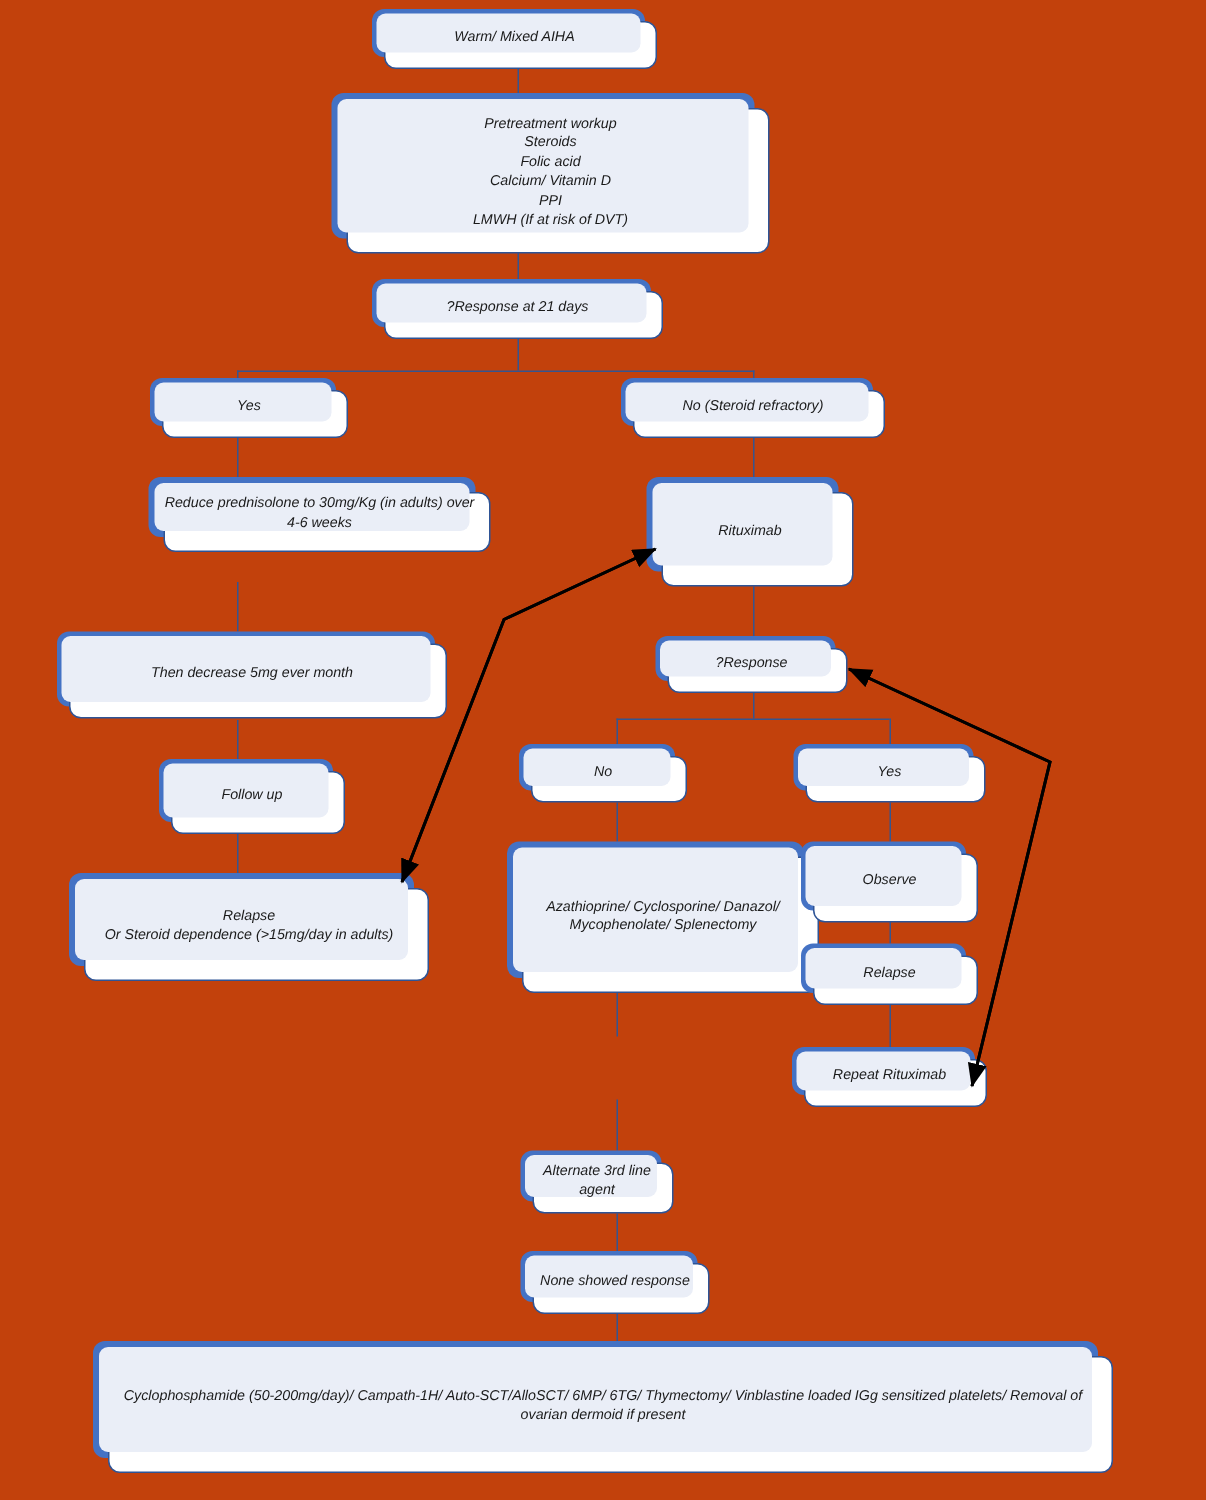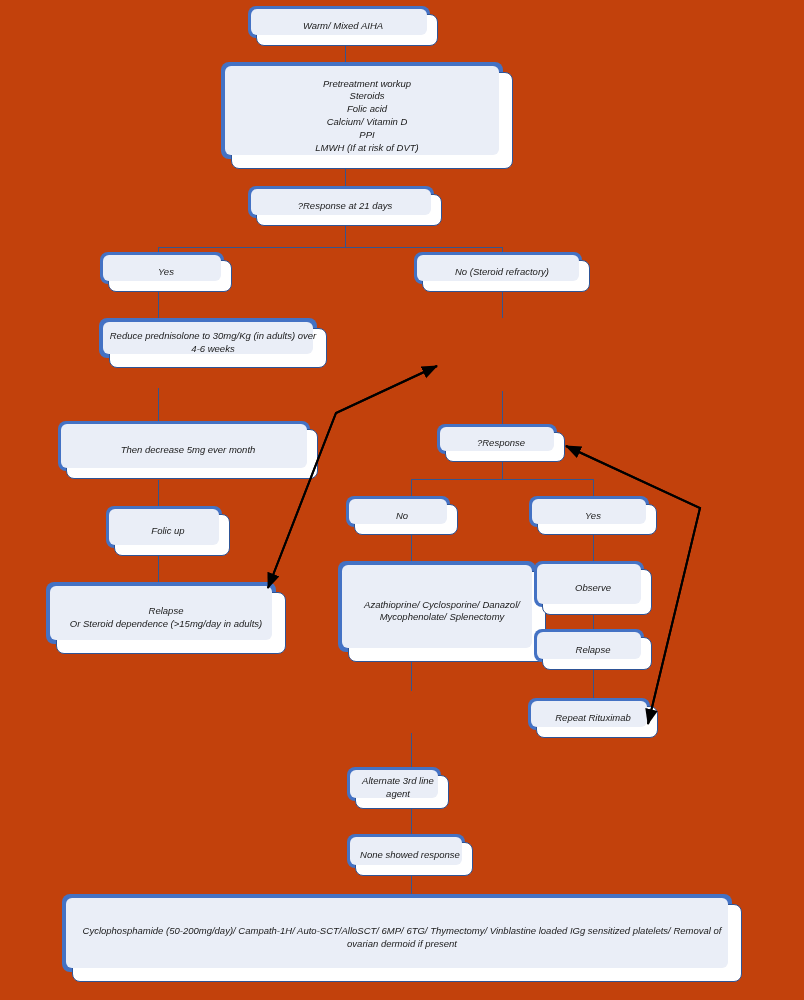--- a/index.html
+++ b/index.html
@@ -193,42 +193,48 @@
     <div class="label">No (Steroid refractory)</div>
   </div>
 
   <div class="node" style="left:54px; top:318px; width:228px; height:50px;margin-left:45px;">
     <div class="slab"></div>
     <div class="card"></div>
     <div class="inner"></div>
     <div class="label">Reduce prednisolone to 30mg/Kg (in adults) over 4-6 weeks</div>
   </div>
 
-  <div class="node small" style="left:38px; top:421px; width:260px; height:58px;margin-left:20px;">
+  <div class="node small" style="left:38px; top:421px; width:260px; height:58px;">
     <div class="slab"></div>
     <div class="card"></div>
     <div class="inner"></div>
     <div class="label">Then decrease 5mg ever month</div>
   </div>
 
   <div class="node small" style="left:106px; top:506px; width:124px; height:50px;">
     <div class="slab"></div>
     <div class="card"></div>
     <div class="inner"></div>
-    <div class="label">Folic up</div>
+    <div class="label">Follow up</div>
   </div>
 
   <div class="node" style="left:46px; top:582px; width:240px; height:72px;">
     <div class="slab"></div>
     <div class="card"></div>
     <div class="inner"></div>
     <div class="label">Relapse
 Or Steroid dependence (&gt;15mg/day in adults)</div>
   </div>
 
+  <div class="node" style="left:431px; top:318px; width:138px; height:73px;">
+    <div class="slab"></div>
+    <div class="card"></div>
+    <div class="inner"></div>
+    <div class="label">Rituximab</div>
+  </div>
 
   <div class="node small" style="left:437px; top:424px; width:128px; height:38px;">
     <div class="slab"></div>
     <div class="card"></div>
     <div class="inner"></div>
     <div class="label">?Response</div>
   </div>
 
   <div class="node small" style="left:346px; top:496px; width:112px; height:39px;">
     <div class="slab"></div>

